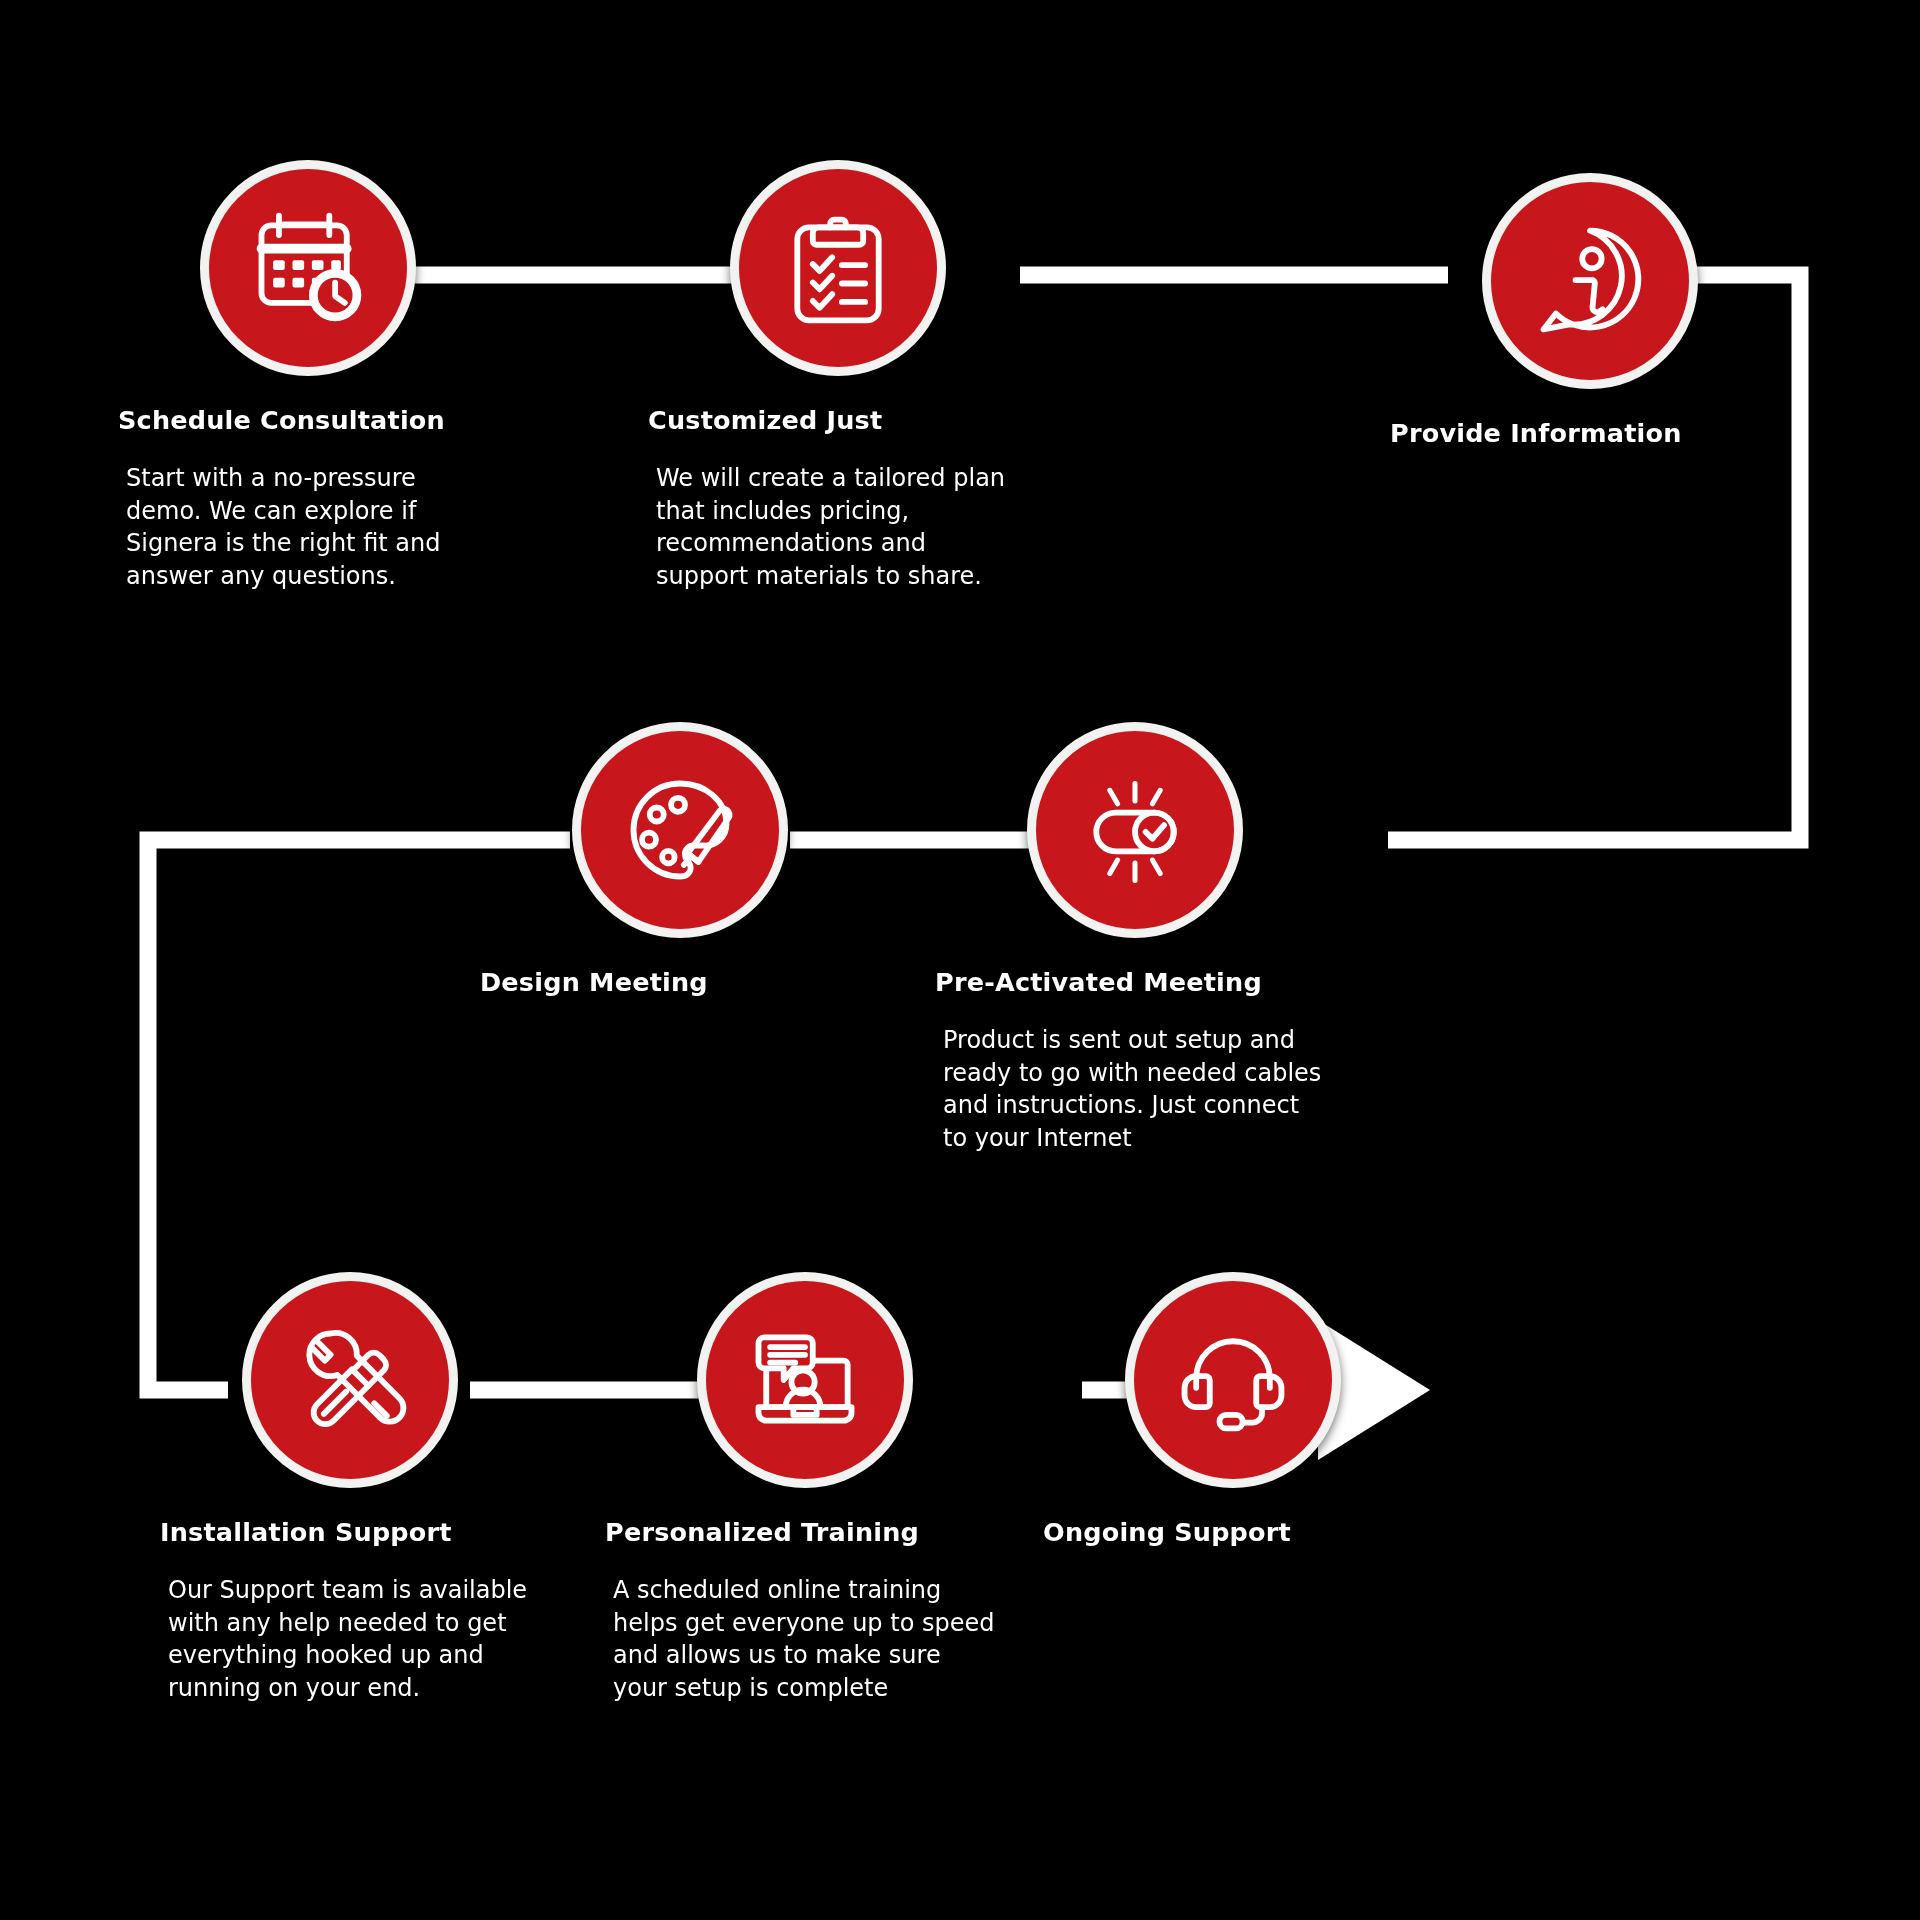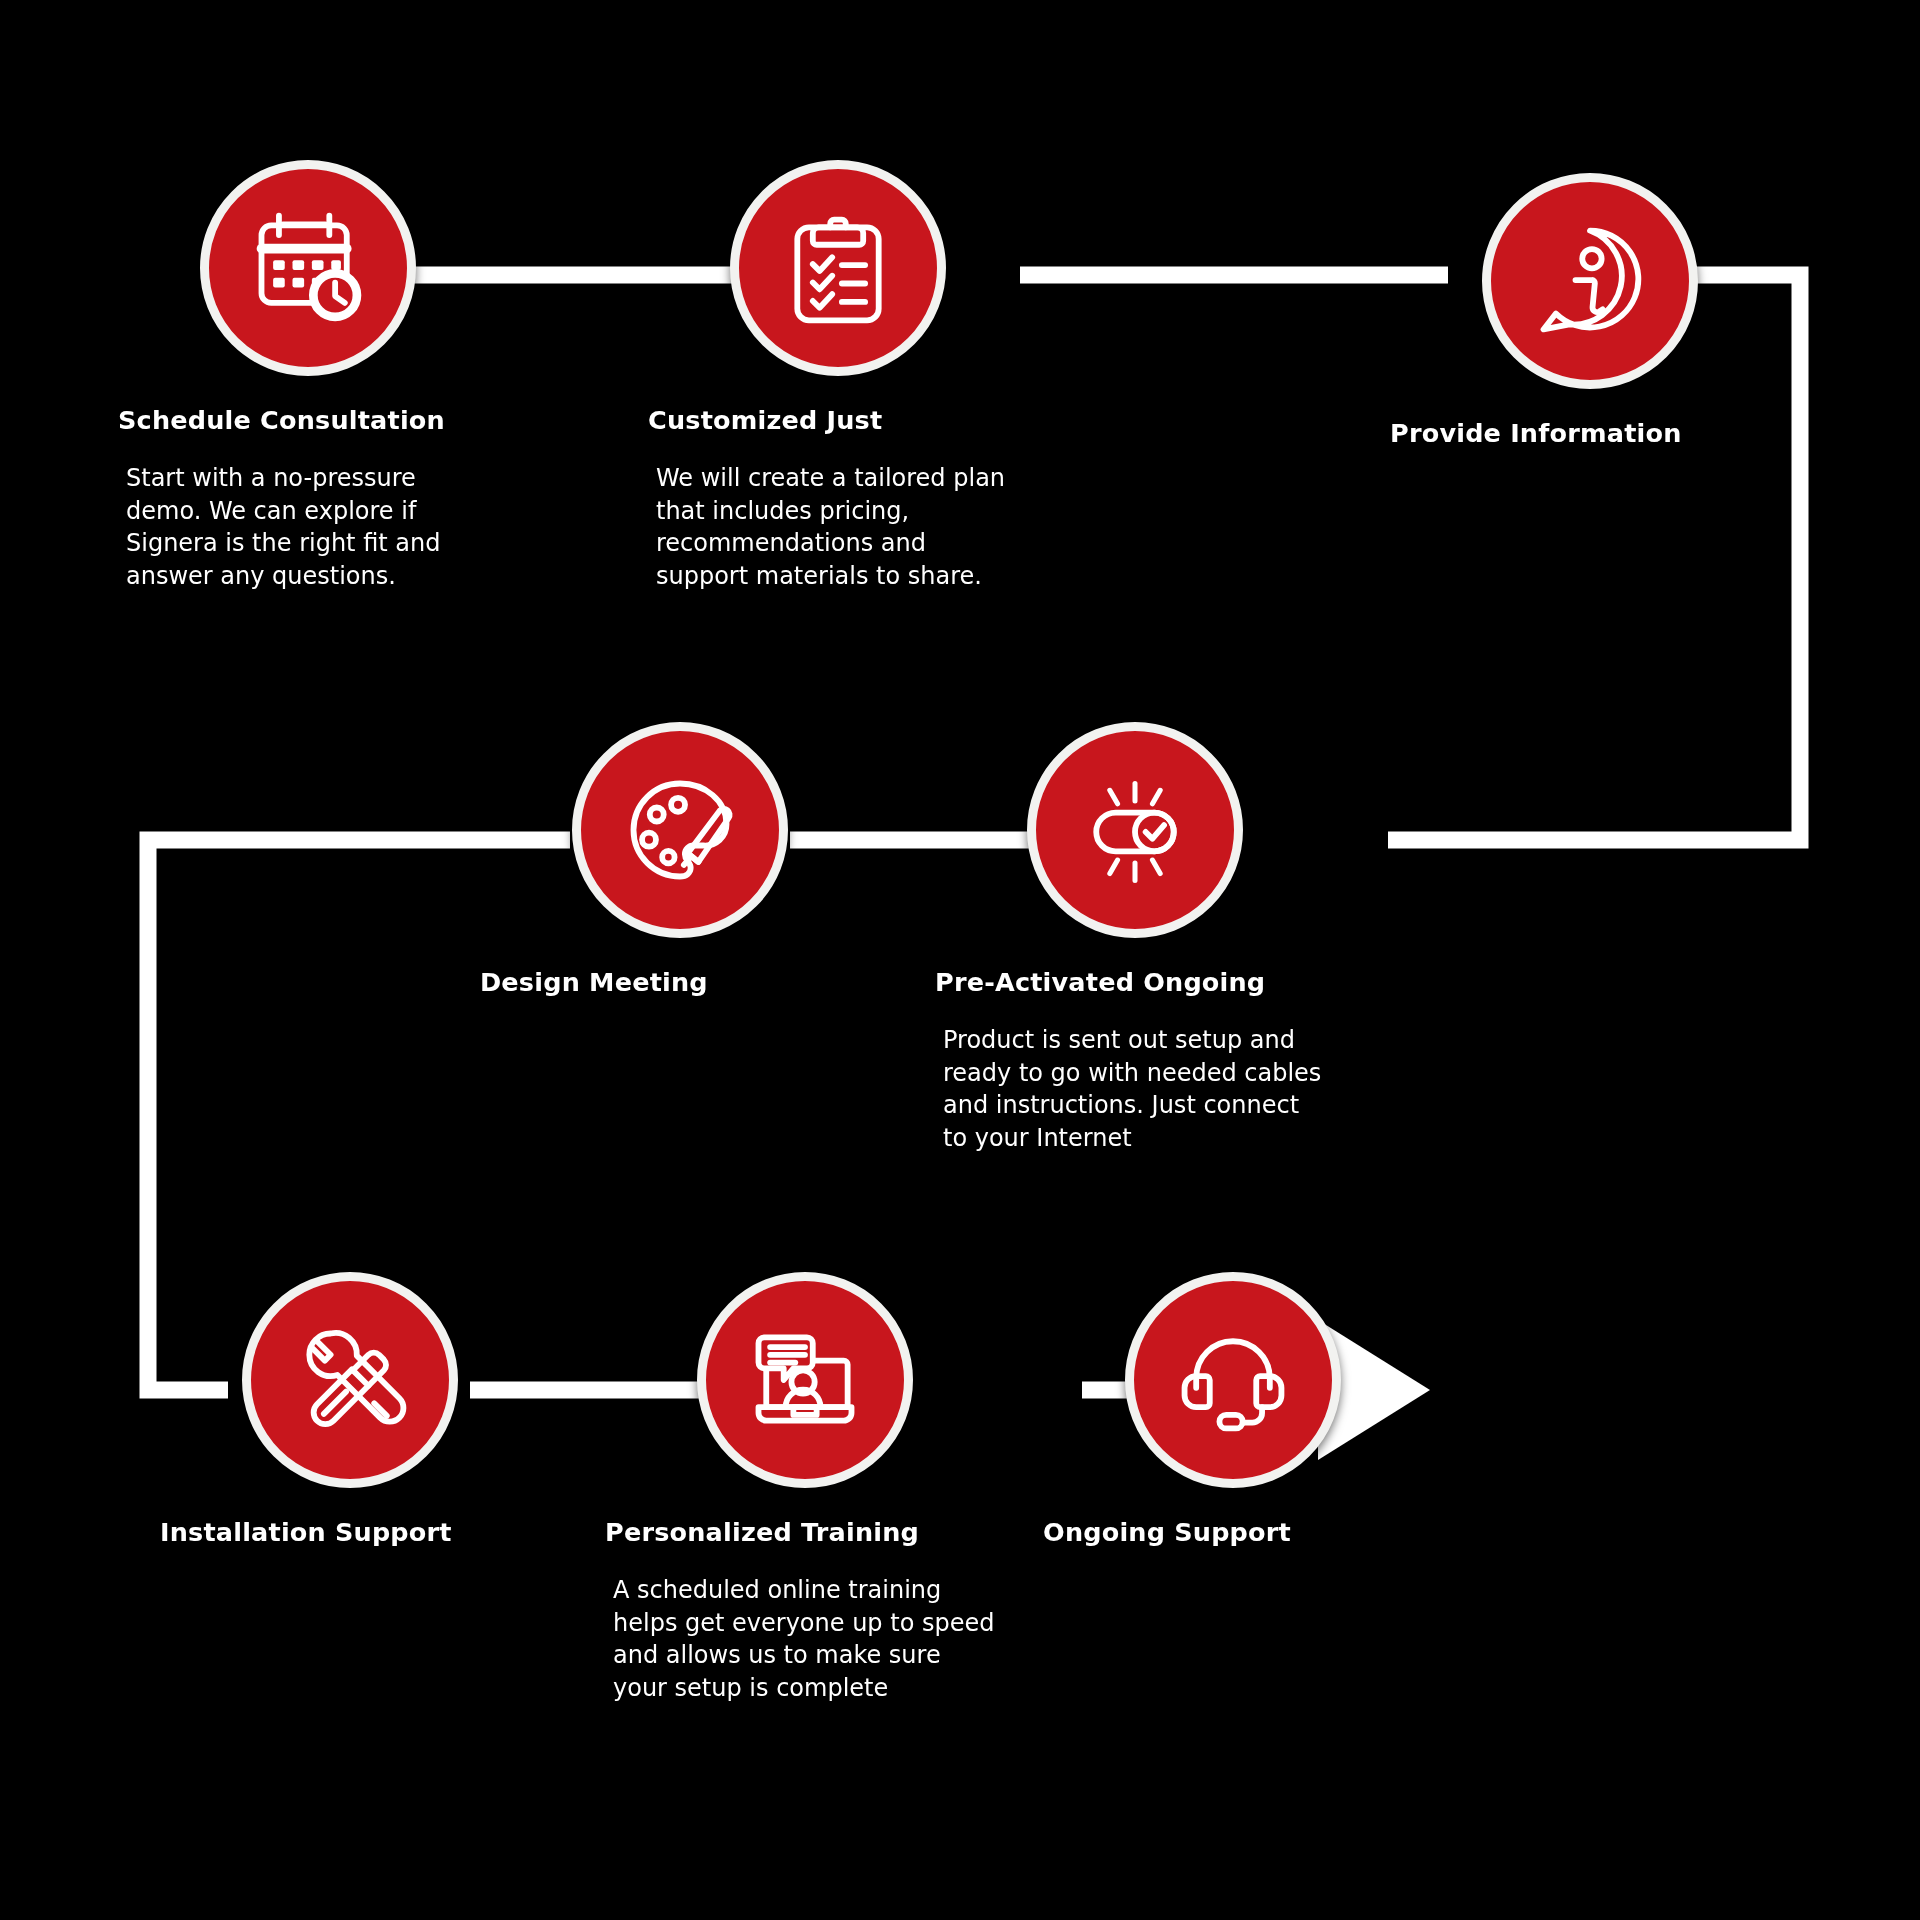--- a/index.html
+++ b/index.html
@@ -161,40 +161,41 @@
             <line x1="32" y1="8" x2="32" y2="17"></line>
             <line x1="19" y1="11.5" x2="23" y2="18.5"></line>
             <line x1="45" y1="11.5" x2="41" y2="18.5"></line>
             <line x1="32" y1="49" x2="32" y2="58"></line>
             <line x1="19" y1="54.5" x2="23" y2="47.5"></line>
             <line x1="45" y1="54.5" x2="41" y2="47.5"></line>
           </g>
         </svg>
       </div>
     </div>
-    <div class="node-title title-gap-lg">Pre-Activated Ongoing</div>
+    <div class="node-title title-gap-lg">Pre-Activated Meeting</div>
     <div class="node-desc">Product is sent out setup and ready to go with needed cables and instructions. Just connect to your Internet</div>
   </div>
 
   <div class="node w380" style="left:160px; top:1272px;">
     <div class="bubble-wrap">
       <div class="bubble">
         <svg viewBox="0 0 64 64" fill="none" stroke="#ffffff" stroke-width="3" stroke-linecap="round" stroke-linejoin="round">
 
           <path d="M22 8 a11 11 0 0 0 -11 11 a11 11 0 0 0 14.5 10.4 l22 22 a7 7 0 0 0 10 -10 l-22 -22 A11 11 0 0 0 22 8 z"></path>
           <path d="M15.5 12.5 l6.5 6.5 l-3 3 l-6.5 -6.5"></path>
           <path d="M51 50.5 l-6.5 -6.5"></path>
 
           <path d="M15 53 a6 6 0 0 0 8.5 0 l18 -18 l-8.5 -8.5 l-18 18 a6 6 0 0 0 0 8.5 z"></path>
           <path d="M41.5 35 l8 -8 a4 4 0 0 0 0 -5.5 l-2.5 -2.5 a4 4 0 0 0 -5.5 0 l-8 8"></path>
           <line x1="18.5" y1="49.5" x2="30" y2="38"></line>
         </svg>
       </div>
     </div>
     <div class="node-title title-gap-lg">Installation Support</div>
+    <div class="node-desc">Our Support team is available with any help needed to get everything hooked up and running on your end.</div>
   </div>
 
   <div class="node w400" style="left:605px; top:1272px;">
     <div class="bubble-wrap">
       <div class="bubble">
         <svg viewBox="0 0 64 64" fill="none" stroke="#ffffff" stroke-width="3" stroke-linecap="round" stroke-linejoin="round">
 
           <path d="M14 22 h38 a2 2 0 0 1 2 2 v22 h-42 v-22 a2 2 0 0 1 2 -2 z"></path>
           <path d="M8 46 h48 a0 0 0 0 1 0 0 v3 a4 4 0 0 1 -4 4 h-40 a4 4 0 0 1 -4 -4 v-3 z"></path>
           <rect x="26" y="46" width="12" height="4"></rect>

